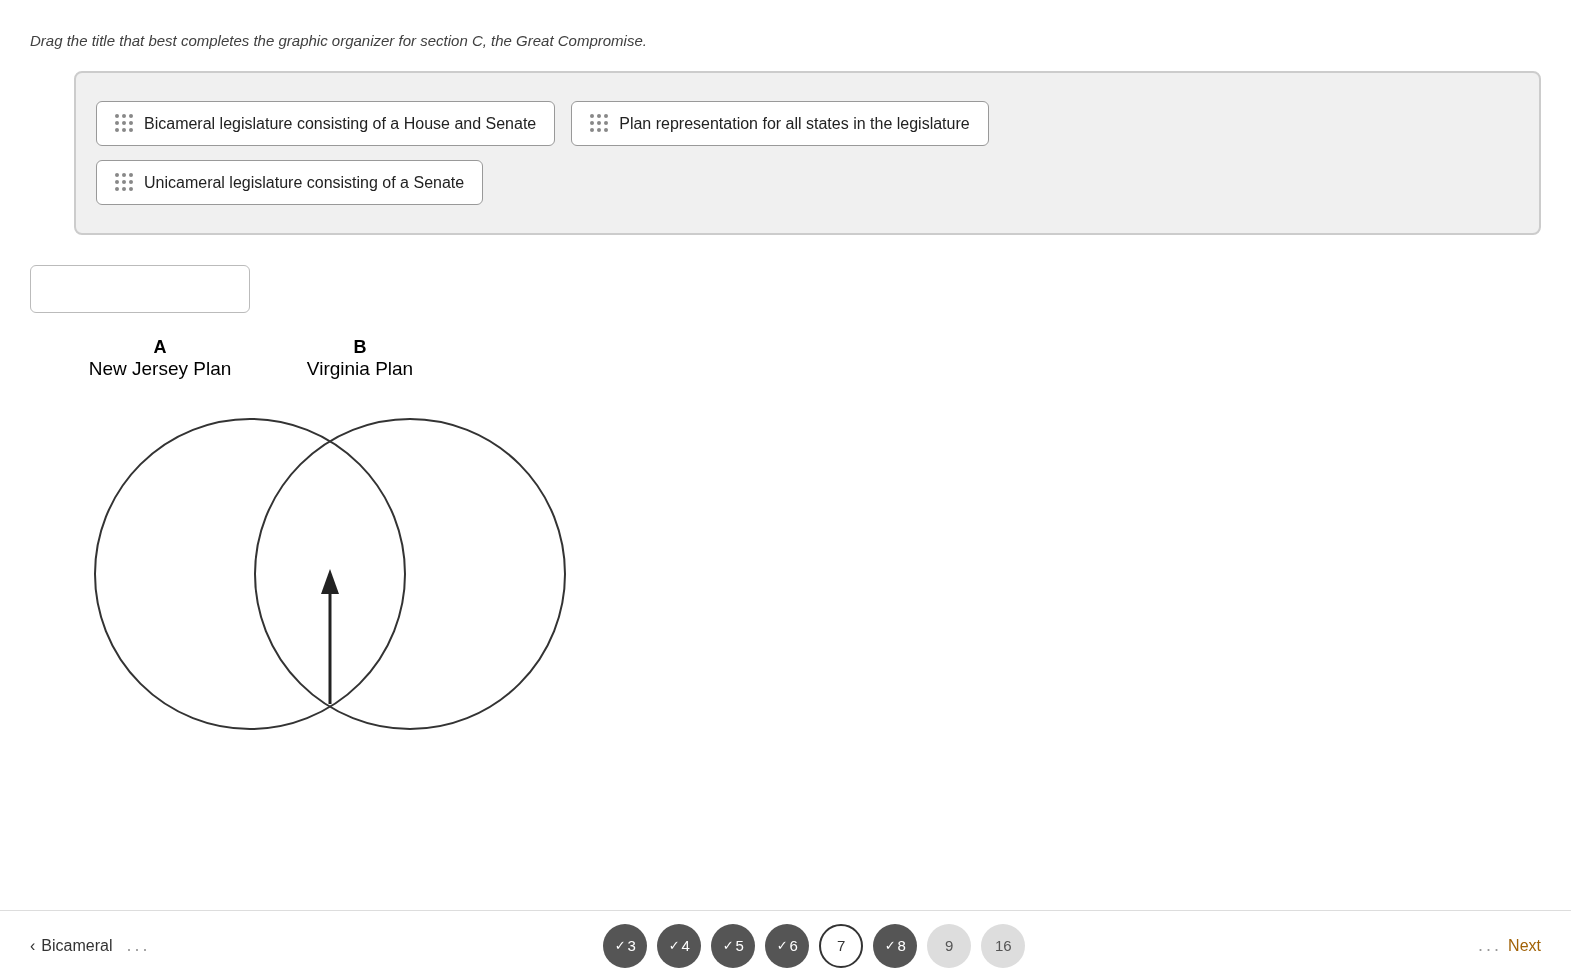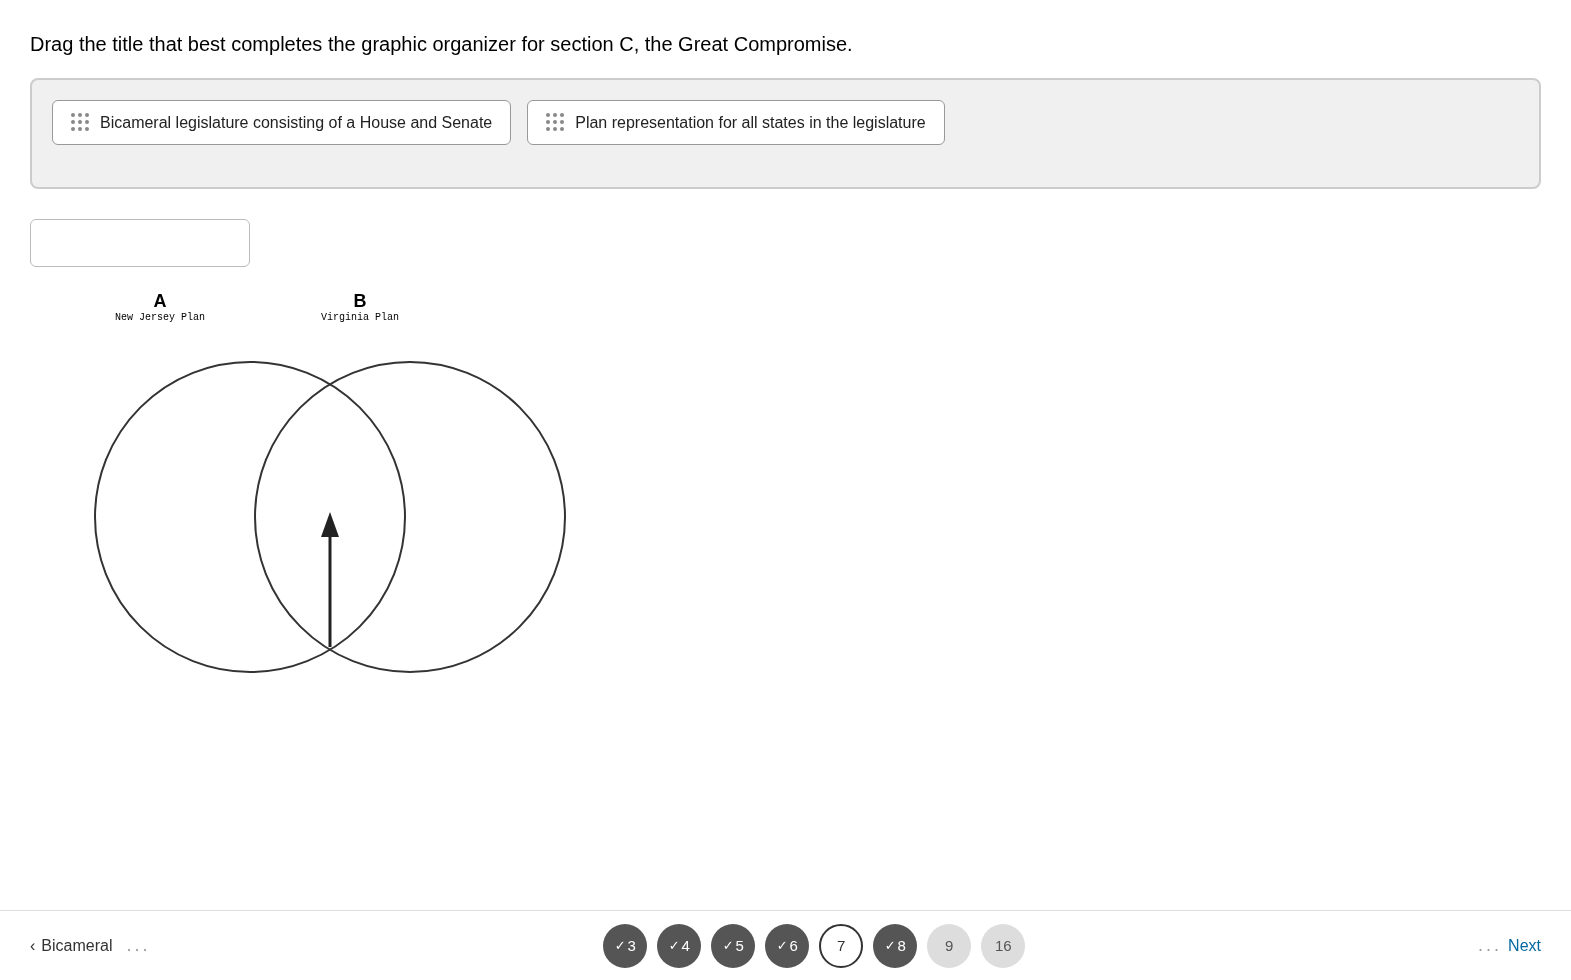--- a/index.html
+++ b/index.html
@@ -10,35 +10,37 @@
       min-height: 980px;
       position: relative;
       overflow-x: hidden;
     }
 
     .main-content {
       padding: 30px 30px 80px 30px;
     }
 
     .instruction {
-      font-size: 20px;
-      color: #000000;
+      font-size: 15px;
+      color: #404040;
       margin-bottom: 20px;
       line-height: 1.4;
+      font-style: italic;
     }
 
     .drag-area {
       border: 2px solid #ccc;
       border-radius: 8px;
       background: #f0f0f0;
-      padding: 20px 20px;
+      padding: 28px 20px;
       margin-bottom: 30px;
       display: flex;
       flex-direction: column;
-      gap: 22px;
+      gap: 14px;
+      margin-left: 44px;
     }
 
     .drag-row {
       display: flex;
       flex-direction: row;
       gap: 16px;
     }
 
     .drag-item {
       display: flex;
@@ -103,23 +105,22 @@
       margin-left: 20px;
     }
 
     .venn-label-letter {
       font-weight: bold;
       font-size: 18px;
       display: block;
     }
 
     .venn-label-name {
-      font-size: 10px;
+      font-size: 19px;
       display: block;
-      font-family: Liberation Mono, monospace;
     }
 
     .venn-svg {
       display: block;
       margin-left: 20px;
     }
 
     
     .bottom-nav {
       position: fixed;
@@ -203,21 +204,21 @@
     .nav-right {
       display: flex;
       align-items: center;
     }
 
     .nav-next-btn {
       font-size: 16px;
       cursor: pointer;
       background: none;
       border: none;
-      color: #0369a1;
+      color: #a16207;
     }
   </style>
 </head>
 <body>
 
 <div class="main-content">
 
   <p class="instruction">Drag the title that best completes the graphic organizer for section C, the Great Compromise.</p>
 
   <div class="drag-area">
@@ -245,20 +246,34 @@
             <span></span>
             <span></span>
           <span></span>
             <span></span>
             <span></span>
         </div>
         <span>Plan representation for all states in the legislature</span>
       </div>
     </div>
     <div class="drag-row">
+      <div class="drag-item" draggable="true">
+        <div class="dots-icon">
+          <span></span>
+            <span></span>
+            <span></span>
+          <span></span>
+            <span></span>
+            <span></span>
+          <span></span>
+            <span></span>
+            <span></span>
+        </div>
+        <span>Unicameral legislature consisting of a Senate</span>
+      </div>
     </div>
   </div>
 
   <div class="drop-target"></div>
 
   <div class="diagram-area">
     <div class="venn-labels">
       <div class="venn-label-a">
         <span class="venn-label-letter">A</span>
         <span class="venn-label-name">New Jersey Plan</span>

